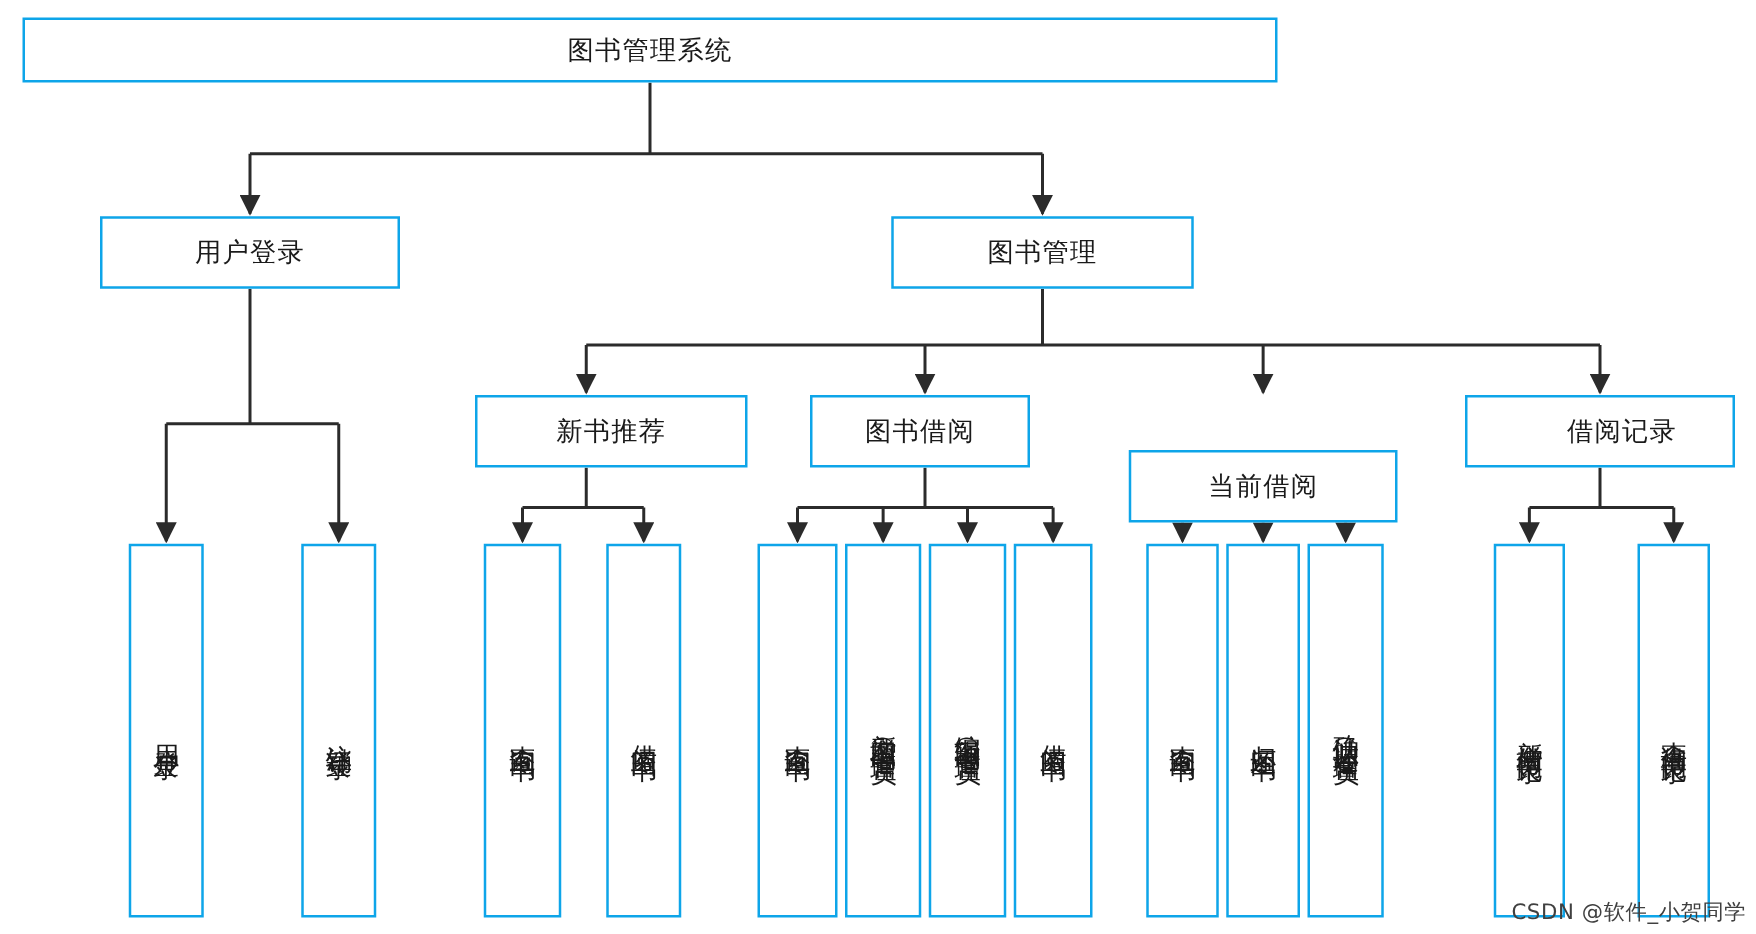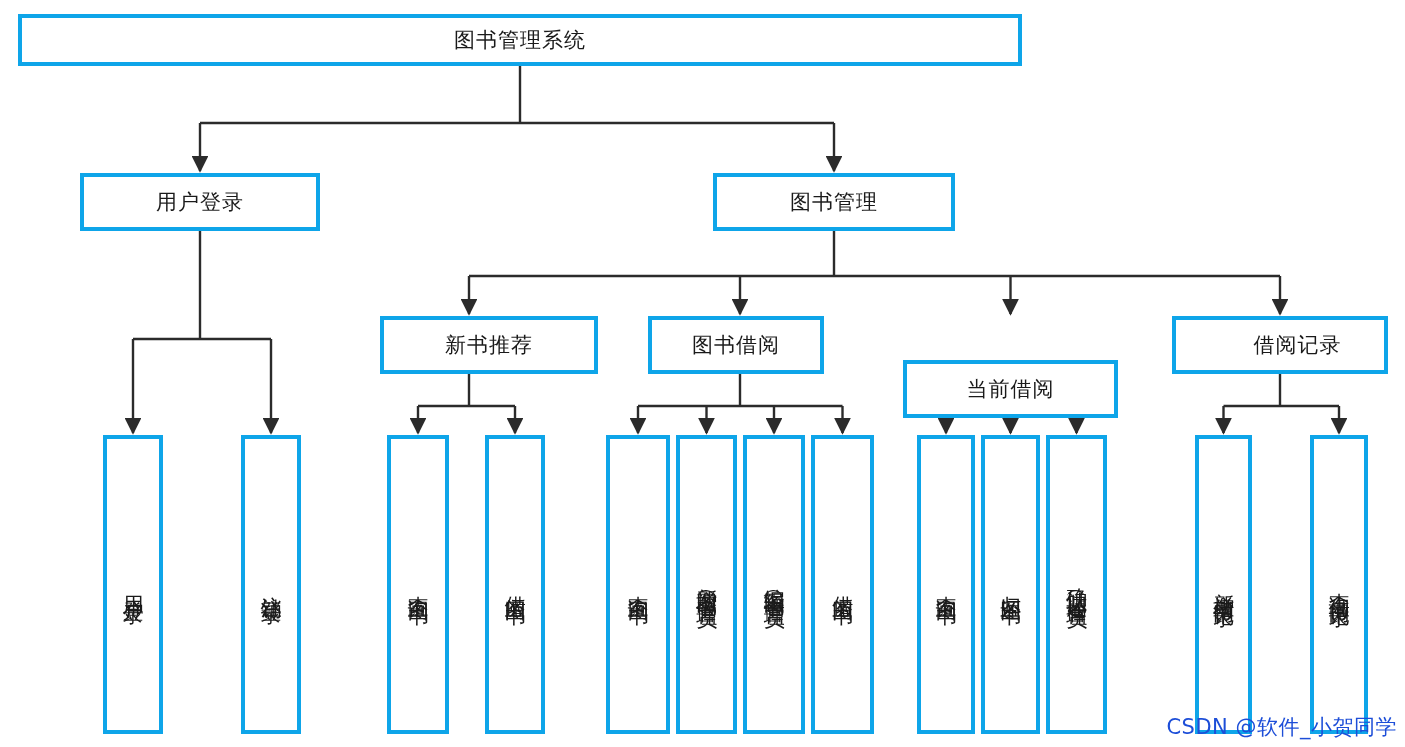--- a/index.html
+++ b/index.html
@@ -22,21 +22,21 @@
     left: 0;
     top: 0;
     width: 1405px;
     height: 747px;
     pointer-events: none;
   }
   .node {
     position: absolute;
     box-sizing: border-box;
     background: #ffffff;
-    border: 4px solid #0ea5e9;
+    border: 2px solid #0ea5e9;
     display: flex;
     align-items: center;
     justify-content: center;
     color: #1a1a1a;
   }
   .node .label {
     display: block;
     text-align: center;
     line-height: 1.18;
     white-space: nowrap;
@@ -56,22 +56,22 @@
     letter-spacing: 3px;
     line-height: 1.35;
     white-space: normal;
     max-height: 100%;
     text-align: left;
   }
   .watermark {
     position: absolute;
     right: 8px;
     bottom: 6px;
-    font-size: 21px;
-    color: #1d4ed8;
+    font-size: 17px;
+    color: #404040;
     letter-spacing: 0.5px;
     white-space: nowrap;
     pointer-events: none;
     margin-left: 44px;
   }
 </style>
 </head>
 <body>
 
 <div id="canvas">

